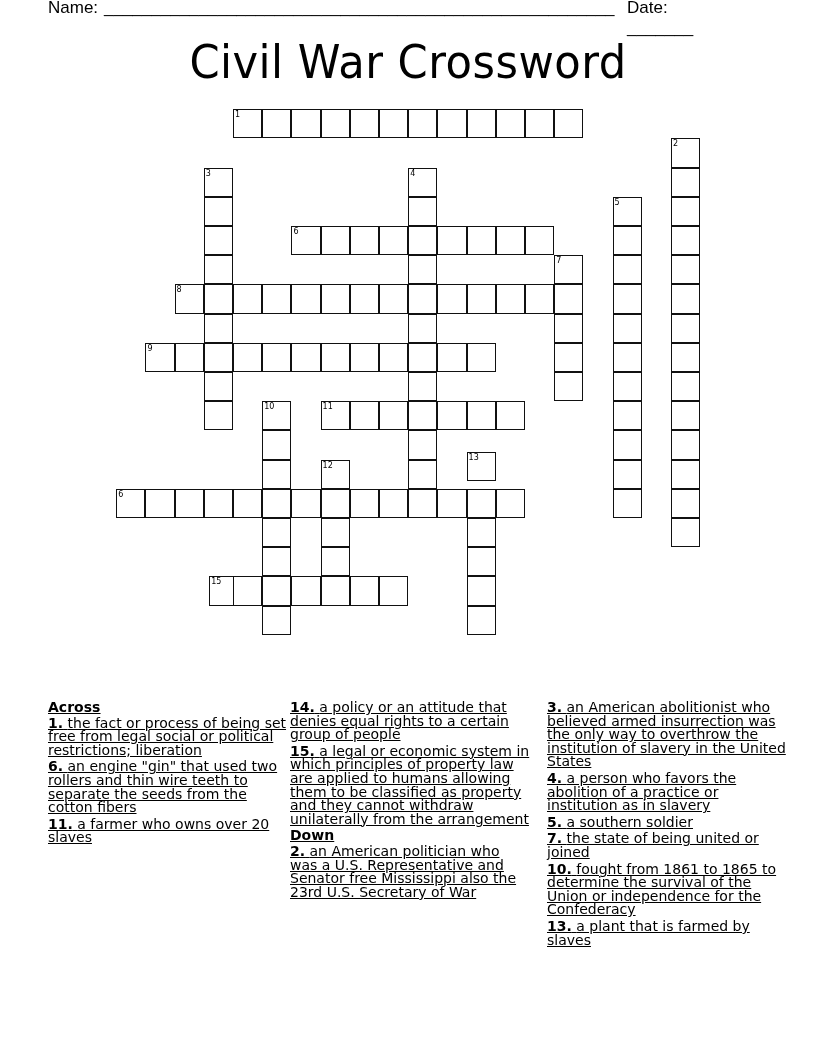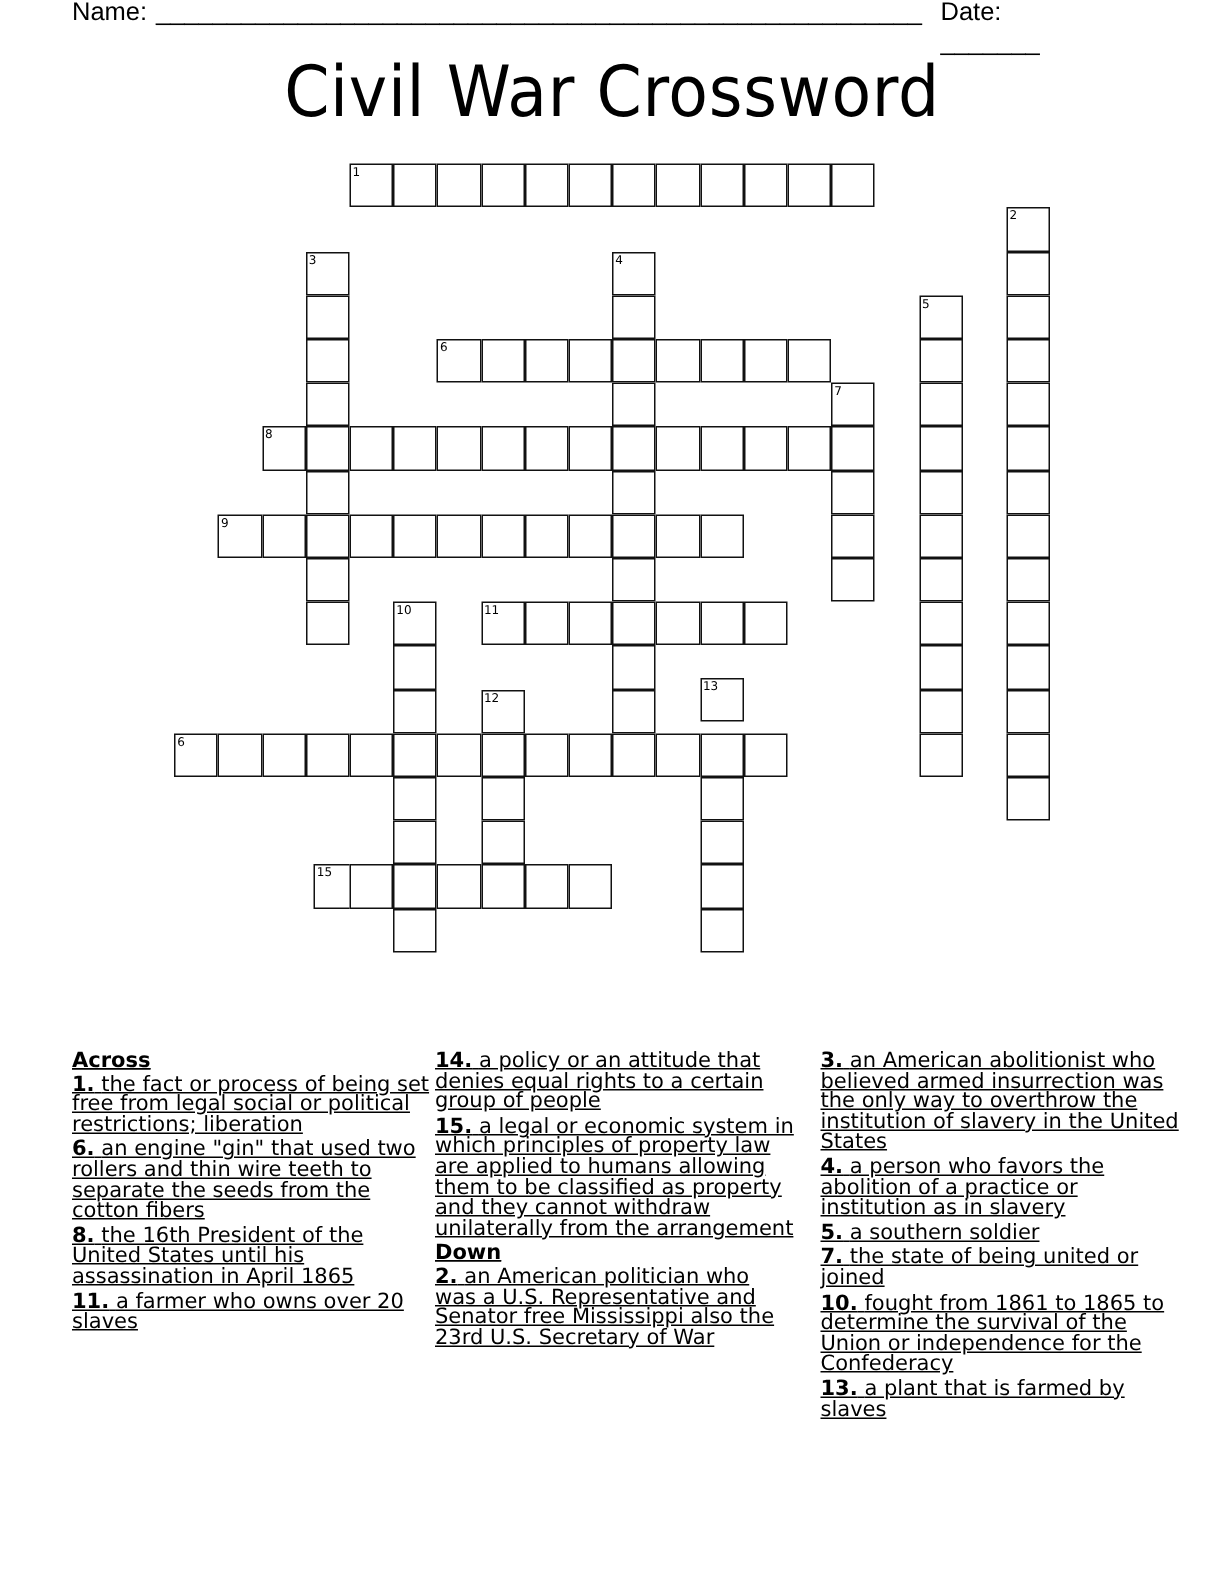--- a/index.html
+++ b/index.html
@@ -193,21 +193,20 @@
     <div class="cell" style="left: 292.2px; top: 577.2px;"></div>
     <div class="cell" style="left: 321.4px; top: 577.2px;"></div>
     <div class="cell" style="left: 350.6px; top: 577.2px;"></div>
     <div class="cell" style="left: 379.8px; top: 577.2px;"></div>
   </div>
 
 <div class="clues col1">
   <div class="section-head">Across</div>
   <div class="clue"><b>1.</b> <span>the fact or process of being set free from legal social or political restrictions; liberation</span></div>
   <div class="clue"><b>6.</b> <span>an engine "gin" that used two rollers and thin wire teeth to separate the seeds from the cotton fibers</span></div>
-  <div class="clue"><b>8.</b> <span>the 16th President of the United States until his assassination in April 1865</span></div>
   <div class="clue"><b>11.</b> <span>a farmer who owns over 20 slaves</span></div>
 </div>
 
 <div class="clues col2">
   <div class="clue"><b>14.</b> <span>a policy or an attitude that denies equal rights to a certain group of people</span></div>
   <div class="clue"><b>15.</b> <span>a legal or economic system in which principles of property law are applied to humans allowing them to be classified as property and they cannot withdraw unilaterally from the arrangement</span></div>
   <div class="section-head">Down</div>
   <div class="clue"><b>2.</b> <span>an American politician who was a U.S. Representative and Senator free Mississippi also the 23rd U.S. Secretary of War</span></div>
 </div>
 

